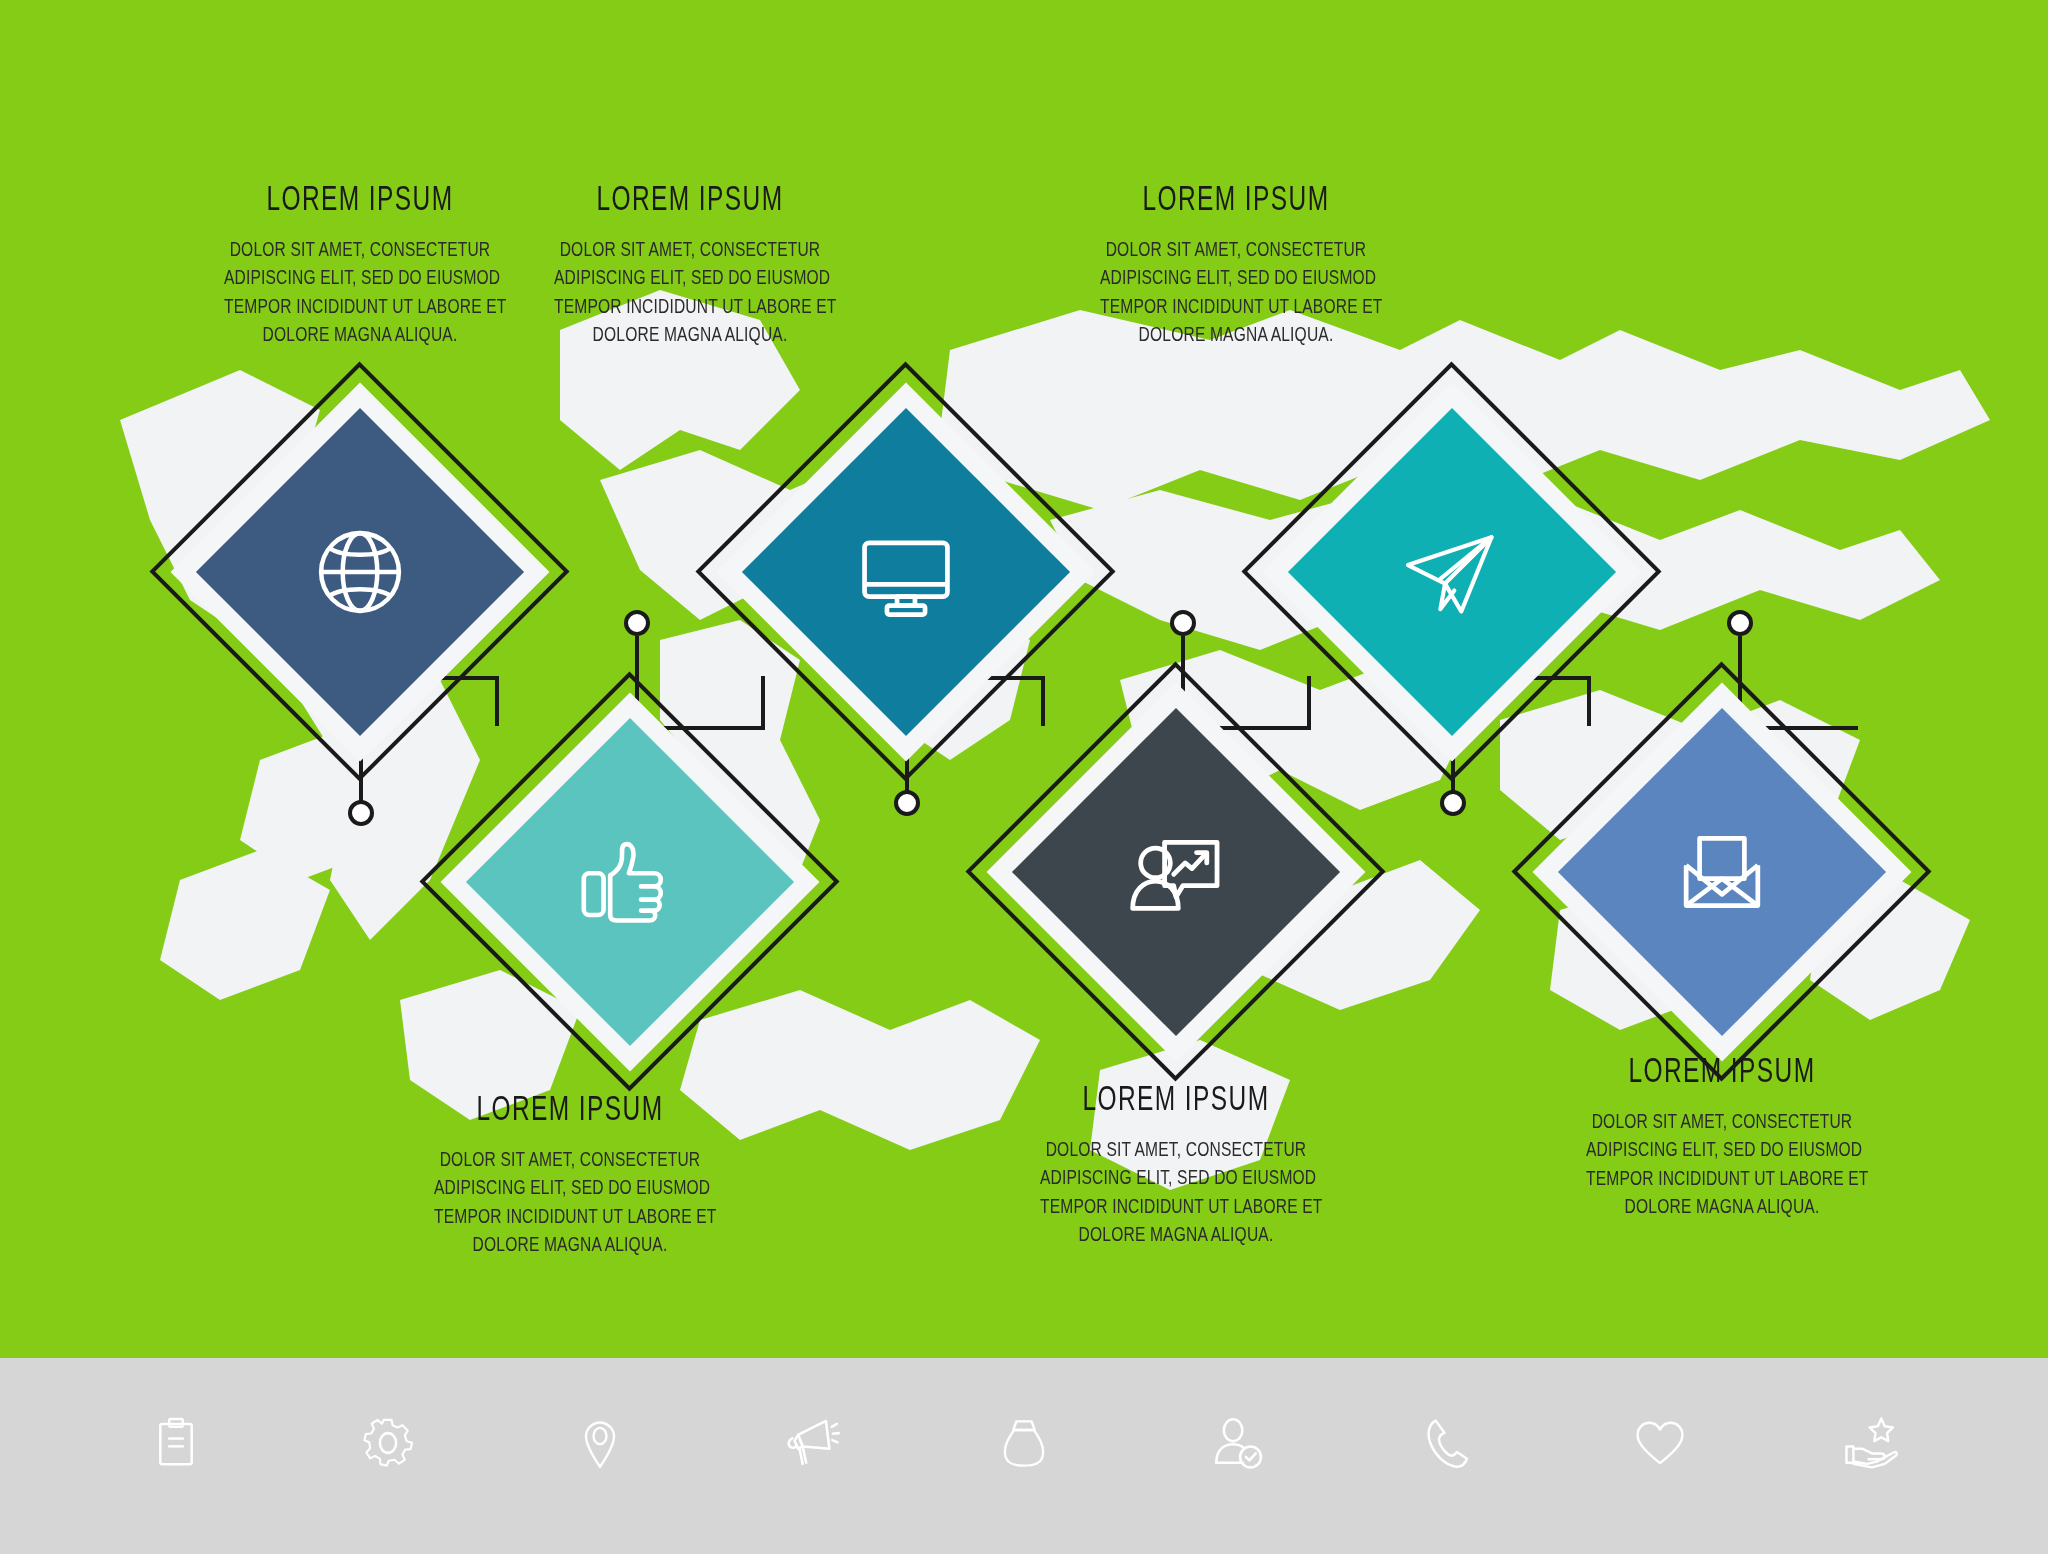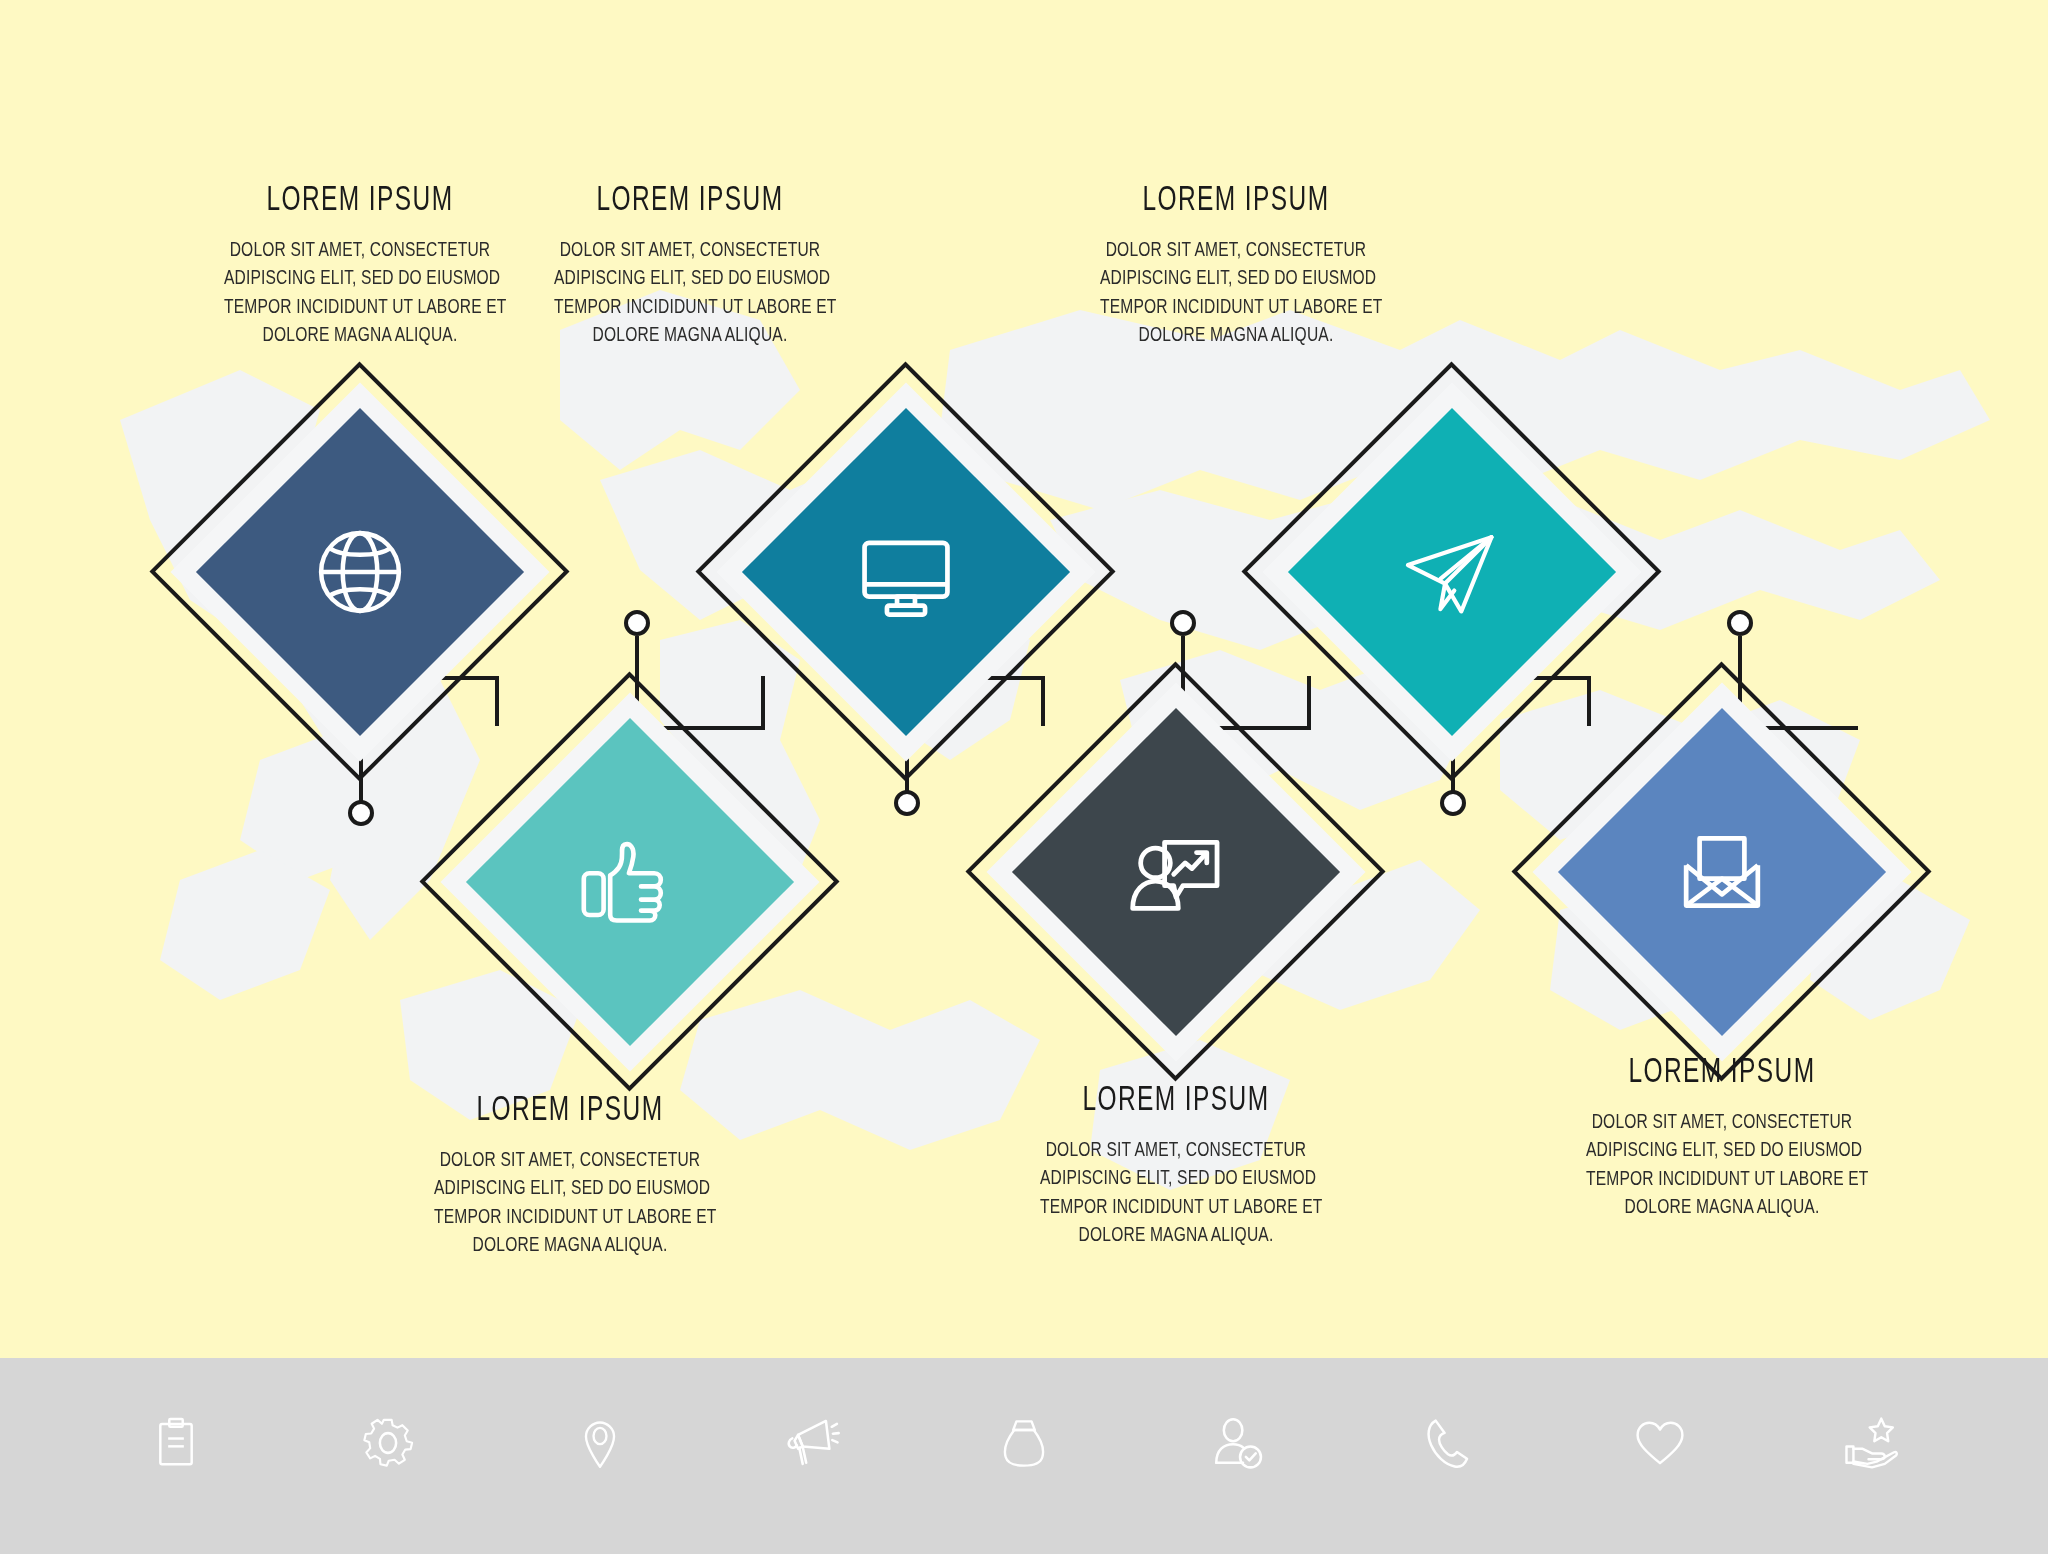--- a/index.html
+++ b/index.html
@@ -5,21 +5,21 @@
   * { box-sizing: border-box; margin: 0; padding: 0; }
   html, body {
     width: 2048px; height: 1554px;
     background: #ffffff;
     font-family: "Liberation Sans", sans-serif;
     overflow: hidden;
   }
   .stage {
     position: relative;
     width: 2048px; height: 1554px;
-    background: #fef9c3;
+    background: #84cc16;
     overflow: hidden;
   }
 
   
   .worldmap {
     position: absolute;
     left: 0; top: 120px;
     width: 2048px; height: 1200px;
     opacity: 1;
     pointer-events: none;

